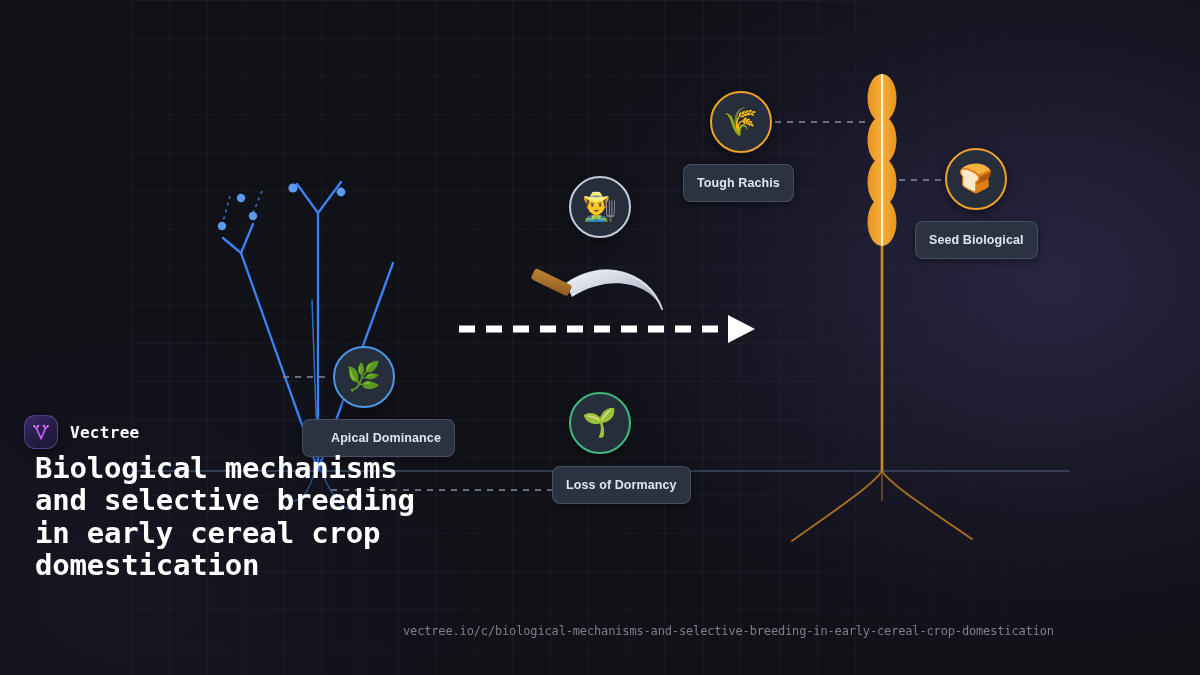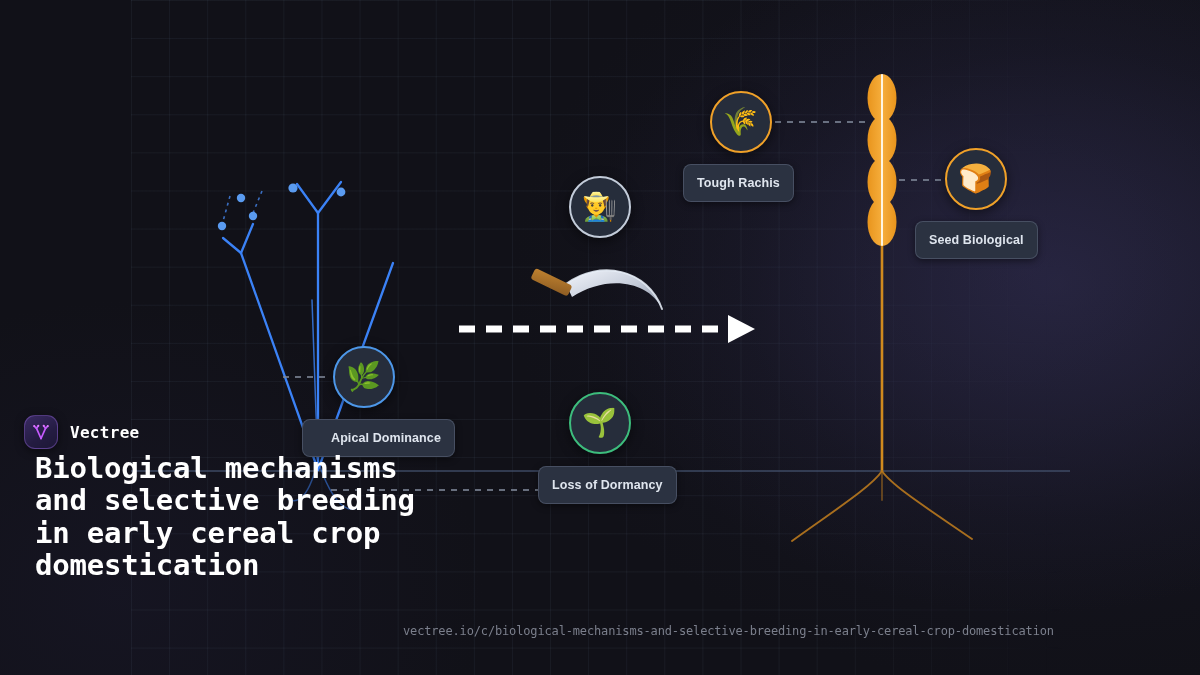--- a/index.html
+++ b/index.html
@@ -217,21 +217,21 @@
   <div class="pill" style="left:915px; top:221px;">Seed Biological</div>
 
   <div class="node" style="left:333px; top:346px; width:62px; height:62px; border:2.4px solid #4d97e8;">
     <span class="glyph" style="font-size:28px;">🌿</span>
   </div>
   <div class="pill" style="left:302px; top:419px;padding-left:28px;">Apical Dominance</div>
 
   <div class="node" style="left:569px; top:392px; width:62px; height:62px; border:2.4px solid #3dbd7d;">
     <span class="glyph" style="font-size:28px;">🌱</span>
   </div>
-  <div class="pill" style="left:538px; top:466px;">Loss of Dormancy</div>
+  <div class="pill" style="left:552px; top:466px;">Loss of Dormancy</div>
 
   <div id="brandrow">
     <div id="logo">
       <svg width="20" height="20" viewBox="0 0 20 20">
         <g stroke="#c65bff" stroke-width="1.7" fill="none" stroke-linecap="round">
           <path d="M10 16.5 L5.4 6.2"></path>
           <path d="M10 16.5 L14.6 6.2"></path>
           <path d="M5.4 6.2 L3.4 4.3"></path>
           <path d="M5.4 6.2 L7.1 4.1"></path>
           <path d="M14.6 6.2 L16.6 4.3"></path>

